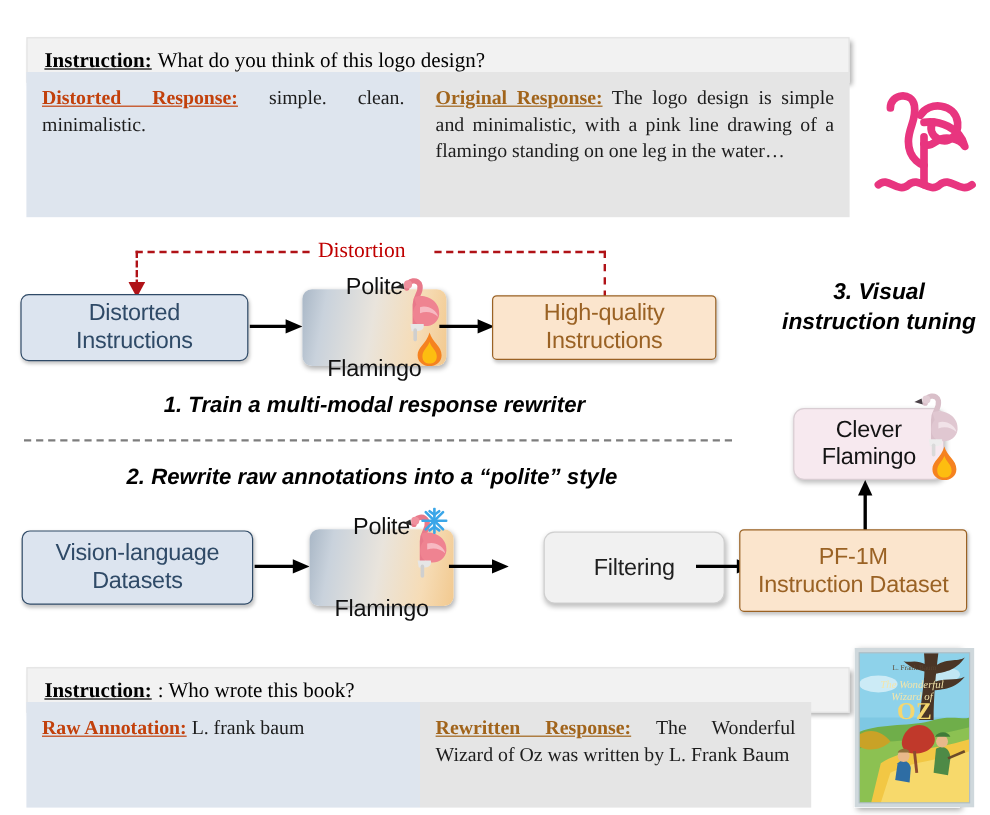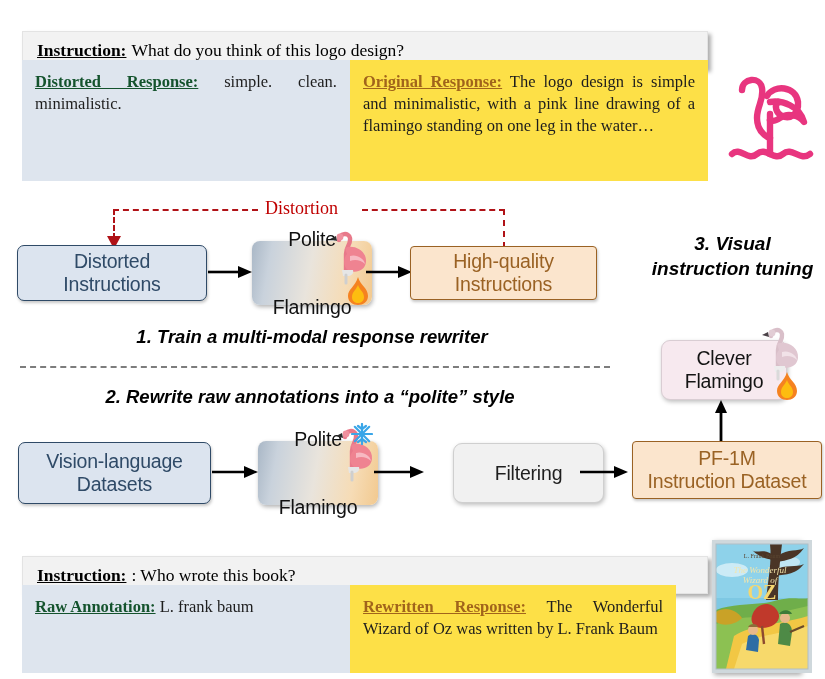--- a/index.html
+++ b/index.html
@@ -27,22 +27,22 @@
   .instr-bar .txt{padding-left:5px;}
 
   .pane{
     box-sizing:border-box;
     padding:11px 13px 8px 13px;
     font-size:16.5px;line-height:1.32;
     text-align:justify;
     -webkit-hyphens:none;hyphens:none;
   }
   .pane.blue{background:#dee5ee;color:#1d1d1d;}
-  .pane.peach{background:#fde047;color:#1d1d1d;}
-  .pane .k-blue{font-weight:bold;text-decoration:underline;color:#14532d;}
+  .pane.peach{background:#e5e5e5;color:#1d1d1d;}
+  .pane .k-blue{font-weight:bold;text-decoration:underline;color:#c2410c;}
   .pane .k-brown{font-weight:bold;text-decoration:underline;color:#a1641b;}
   .pane .src{display:block;margin-top:16px;text-align:center;color:#b6b6b6;font-size:16px;}
 
   
   .box{
     box-sizing:border-box;
     display:flex;flex-direction:column;
     align-items:center;justify-content:center;
     text-align:center;
     font-family:"Liberation Sans",sans-serif;
@@ -281,21 +281,21 @@
   <span>Filtering</span>
 </div>
 
 <div class="abs" style="left:580px;top:465px;width:48px;height:14px;">
   <svg viewBox="0 0 48 14" width="48" height="14">
     <line x1="0" y1="7" x2="36" y2="7" stroke="#000" stroke-width="2.6"></line>
     <polygon points="34,1 48,7 34,13" fill="#000"></polygon>
   </svg>
 </div>
 
-<div class="abs box peach" style="left:632px;top:441px;width:190px;height:58px;">
+<div class="abs box peach" style="left:616px;top:441px;width:190px;height:69px;">
   <span>PF-1M</span>
   <span>Instruction Dataset</span>
 </div>
 
 <div class="abs instr-bar" style="left:22px;top:541px;width:686px;height:38px;">
   <span class="lbl">Instruction:</span>
   <span class="txt">: Who wrote this book?</span>
 </div>
 
 <div class="abs pane blue" style="left:22px;top:585px;width:328px;height:88px;text-align:left;">

